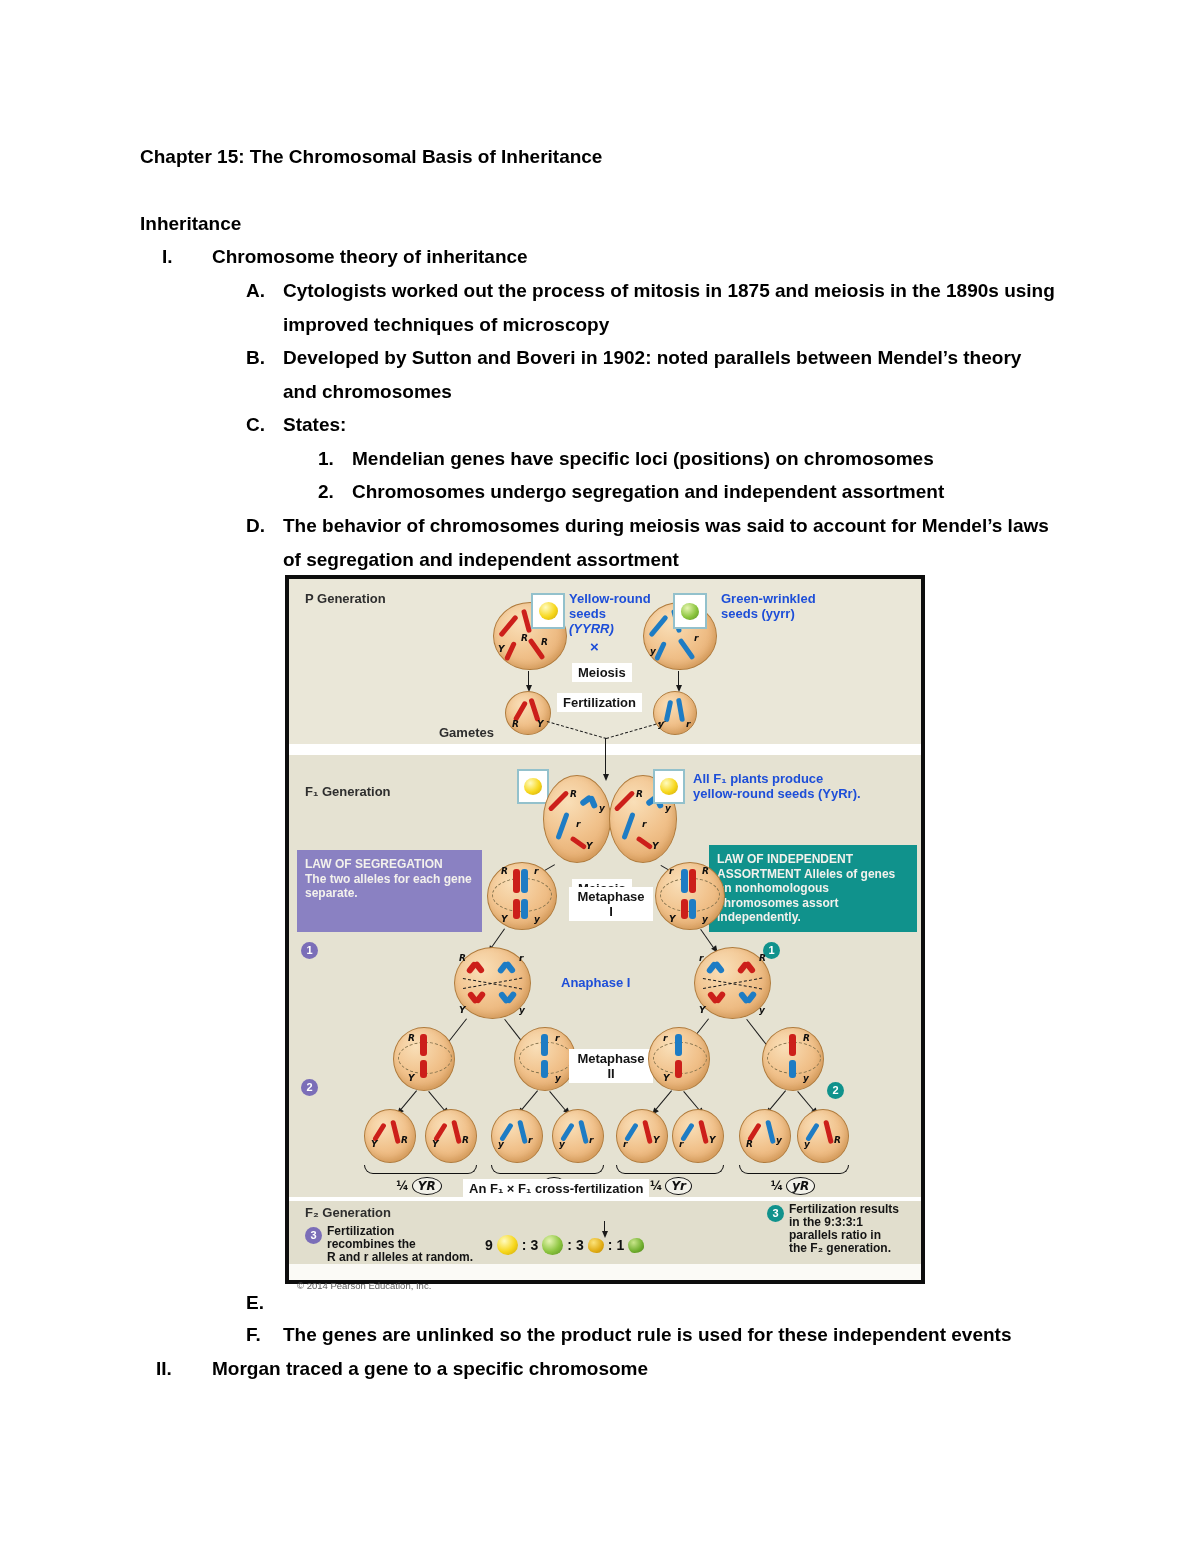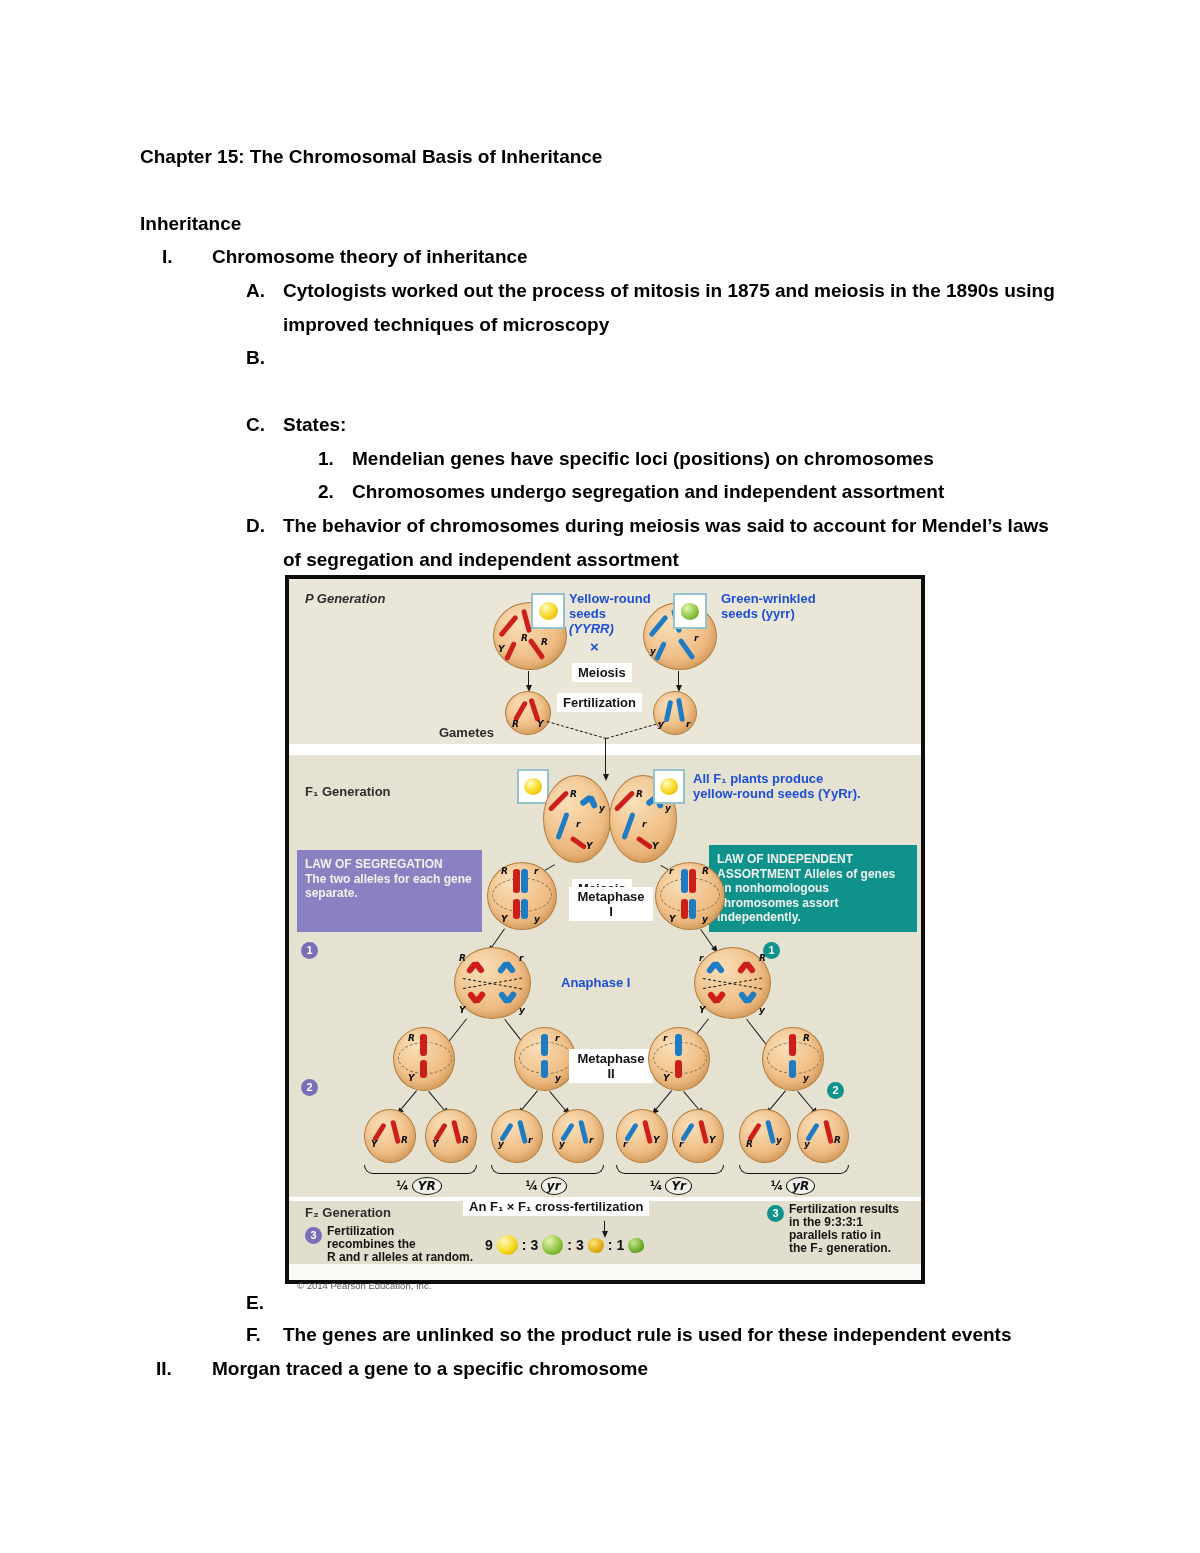--- a/index.html
+++ b/index.html
@@ -65,20 +65,21 @@
   <div class="doc" style="left:140px;top:140px;">Chapter 15: The Chromosomal Basis of Inheritance</div>
   <div class="doc" style="left:140px;top:207px;">Inheritance</div>
 
   <div class="doc" style="left:162px;top:240px;">I.</div>
   <div class="doc" style="left:212px;top:240px;width:840px;">Chromosome theory of inheritance</div>
 
   <div class="doc" style="left:246px;top:274px;">A.</div>
   <div class="doc" style="left:283px;top:274px;width:775px;">Cytologists worked out the process of mitosis in 1875 and meiosis in the 1890s using improved techniques of microscopy</div>
 
   <div class="doc" style="left:246px;top:341px;">B.</div>
+  <div class="doc" style="left:283px;top:341px;width:740px;">Developed by Sutton and Boveri in 1902: noted parallels between Mendel’s theory and chromosomes</div>
 
   <div class="doc" style="left:246px;top:408px;">C.</div>
   <div class="doc" style="left:283px;top:408px;width:740px;">States:</div>
 
   <div class="doc" style="left:318px;top:442px;">1.</div>
   <div class="doc" style="left:352px;top:442px;width:720px;">Mendelian genes have specific loci (positions) on chromosomes</div>
 
   <div class="doc" style="left:318px;top:475px;">2.</div>
   <div class="doc" style="left:352px;top:475px;width:720px;">Chromosomes undergo segregation and independent assortment</div>
 
@@ -93,21 +94,21 @@
 
   <div class="doc" style="left:156px;top:1352px;">II.</div>
   <div class="doc" style="left:212px;top:1352px;width:840px;">Morgan traced a gene to a specific chromosome</div>
 
   <div class="fig">
     <div class="sec p"></div>
     <div class="sec f1"></div>
     <div class="sec f2"></div>
     <div class="sec cp"></div>
 
-    <div class="slab" style="left:16px;top:12px;font-style:italic;">P Generation</div>
+    <div class="slab" style="left:16px;top:12px;">P Generation</div>
 
     <div class="cell" style="left:204px;top:23px;width:72px;height:66px;">
       <span class="b rd" style="left:12px;top:10px;width:5px;height:26px;transform:rotate(40deg);"></span>
       <span class="b rd" style="left:30px;top:6px;width:5px;height:24px;transform:rotate(-15deg);"></span>
       <span class="b rd" style="left:14px;top:38px;width:4.5px;height:20px;transform:rotate(25deg);"></span>
       <span class="b rd" style="left:40px;top:34px;width:5px;height:24px;transform:rotate(-35deg);"></span>
       <span class="al" style="left:4px;top:42px;">Y</span>
       <span class="al" style="left:27px;top:31px;">R</span>
       <span class="al" style="left:47px;top:35px;">R</span>
     </div>
@@ -413,21 +414,21 @@
       <span class="ov">yR</span>
     </div>
 
     <div class="slab" style="left:16px;top:626px;text-align:right;">F₂ Generation</div>
     <div class="stp sp" style="left:16px;top:648px;">3</div>
     <div class="note" style="left:38px;top:646px;width:180px;">
       <span style="display:block;">Fertilization</span>
       <span style="display:block;">recombines the</span>
       <span style="display:block;">R and r alleles at random.</span>
     </div>
-    <div class="wlab" style="left:174px;top:618px;">An F₁ × F₁ cross-fertilization</div>
+    <div class="wlab" style="left:174px;top:600px;">An F₁ × F₁ cross-fertilization</div>
     <div class="arr" style="left:316px;top:642px;width:10px;transform:rotate(90deg);"></div>
     <div class="ratio" style="left:196px;top:656px;">
       <span>9</span>
       <span class="ysd" style="width:21px;height:20px;display:inline-block;"></span>
       <span>:</span>
       <span>3</span>
       <span class="gsd" style="width:21px;height:20px;display:inline-block;"></span>
       <span>:</span>
       <span>3</span>
       <span class="ywr" style="display:inline-block;"></span>

